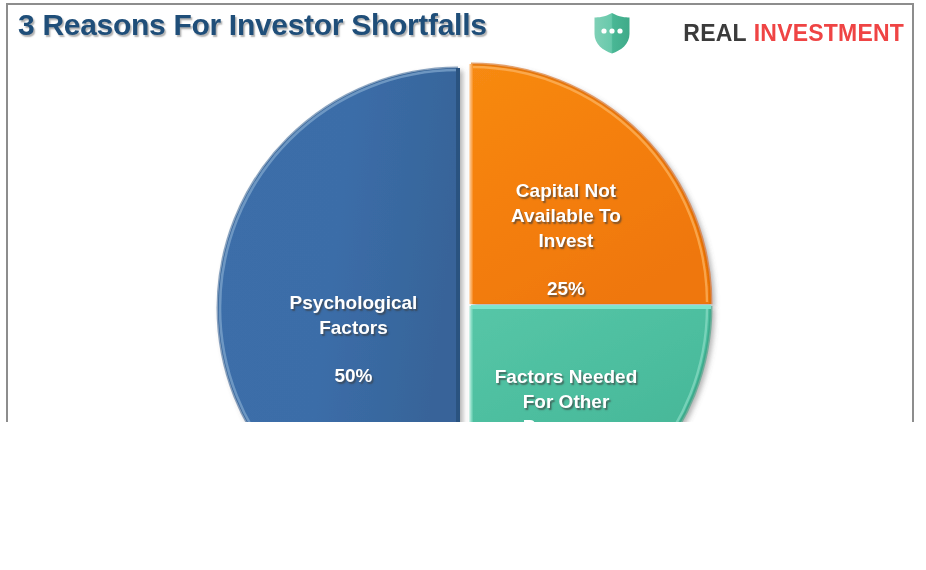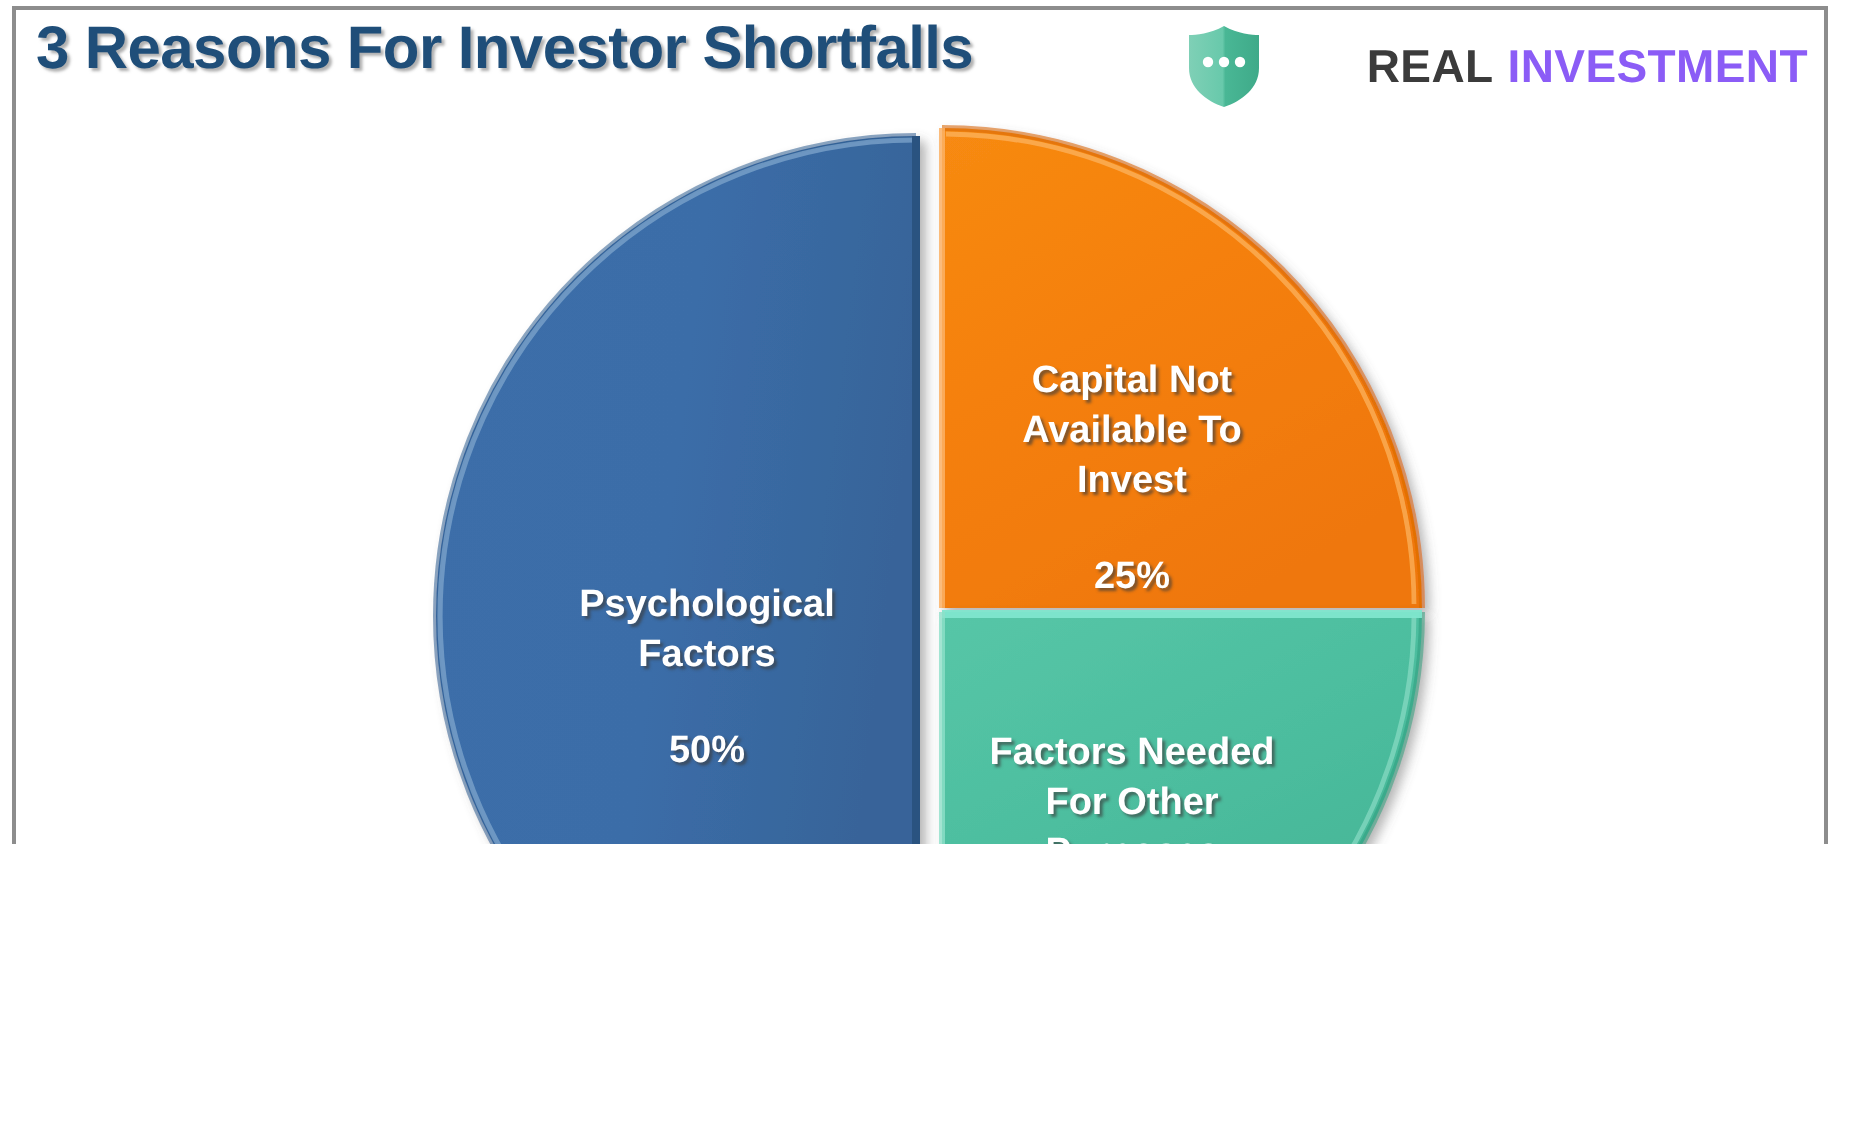--- a/index.html
+++ b/index.html
@@ -67,21 +67,21 @@
     font-size: 23px;
     font-weight: bold;
     letter-spacing: 0.2px;
     white-space: nowrap;
     display: flex;
     gap: 7px;
     align-items: flex-start;
     margin-left: 39px;
   }
   .brand-word-dark { color: #3b3b3b; }
-  .brand-word-teal { color: #8b5cf6; }
+  .brand-word-teal { color: #ef4444; }
 
   
   .pie-wrap {
     position: absolute;
     left: 212px;
     top: 58px;
     width: 506px;
     height: 496px;
   }
   .pie-wrap svg {

